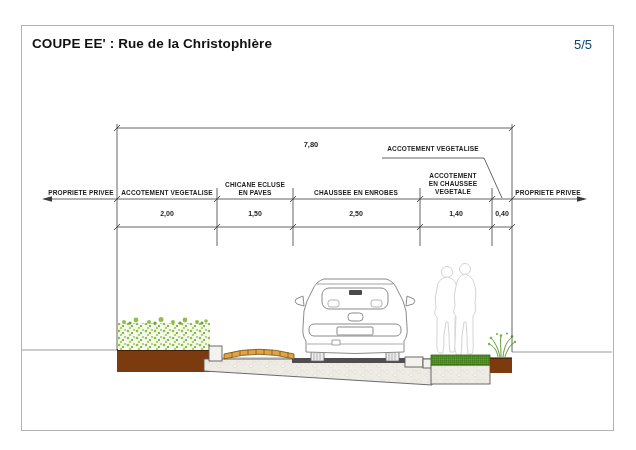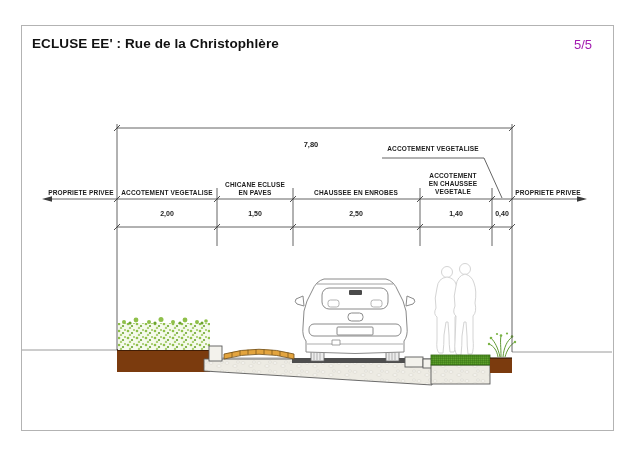--- a/index.html
+++ b/index.html
@@ -1,32 +1,32 @@
 <!DOCTYPE html>
 <html><head>
 <meta charset="utf-8">
 <style>
   html,body{margin:0;padding:0;background:#fff;}
   body{width:636px;height:450px;position:relative;font-family:"Liberation Sans",sans-serif;overflow:hidden;}
   #sheet{position:absolute;left:21px;top:25px;width:591px;height:404px;border:1px solid #b3b3b3;background:#fff;}
   .abs{position:absolute;}
   #title{left:32px;top:36px;font-size:13.5px;font-weight:700;color:#111;letter-spacing:0.1px;white-space:nowrap;}
-  #pagenum{left:574px;top:37px;font-size:13px;color:#a21caf;}
+  #pagenum{left:574px;top:37px;font-size:13px;color:#0c4a6e;}
   .dimtxt{font-weight:700;color:#1c1c1c;transform:translateX(-50%);text-align:center;white-space:pre-line;}
   .lbl{font-size:6.5px;line-height:8px;letter-spacing:0.15px;}
   .val{font-size:7px;}
   .total{font-size:7.5px;}
   svg{position:absolute;left:0;top:0;}
 </style>
 </head>
 <body>
 
 <div id="sheet"></div>
 
-<div class="abs" id="title">ECLUSE EE' : Rue de la Christophlère</div>
+<div class="abs" id="title">COUPE EE' : Rue de la Christophlère</div>
 <div class="abs" id="pagenum">5/5</div>
 
 <svg width="636" height="450" viewBox="0 0 636 450">
   <defs>
     <pattern id="veg" width="9" height="7" patternUnits="userSpaceOnUse">
       <rect width="9" height="7" fill="#f5faec"></rect>
       <circle cx="2" cy="2" r="1.3" fill="#8fc04a"></circle>
       <circle cx="6" cy="4" r="1.1" fill="#6ba32e"></circle>
       <circle cx="4" cy="6" r="1.2" fill="#aacf72"></circle>
       <circle cx="8" cy="1" r="1" fill="#9cc75c"></circle>

